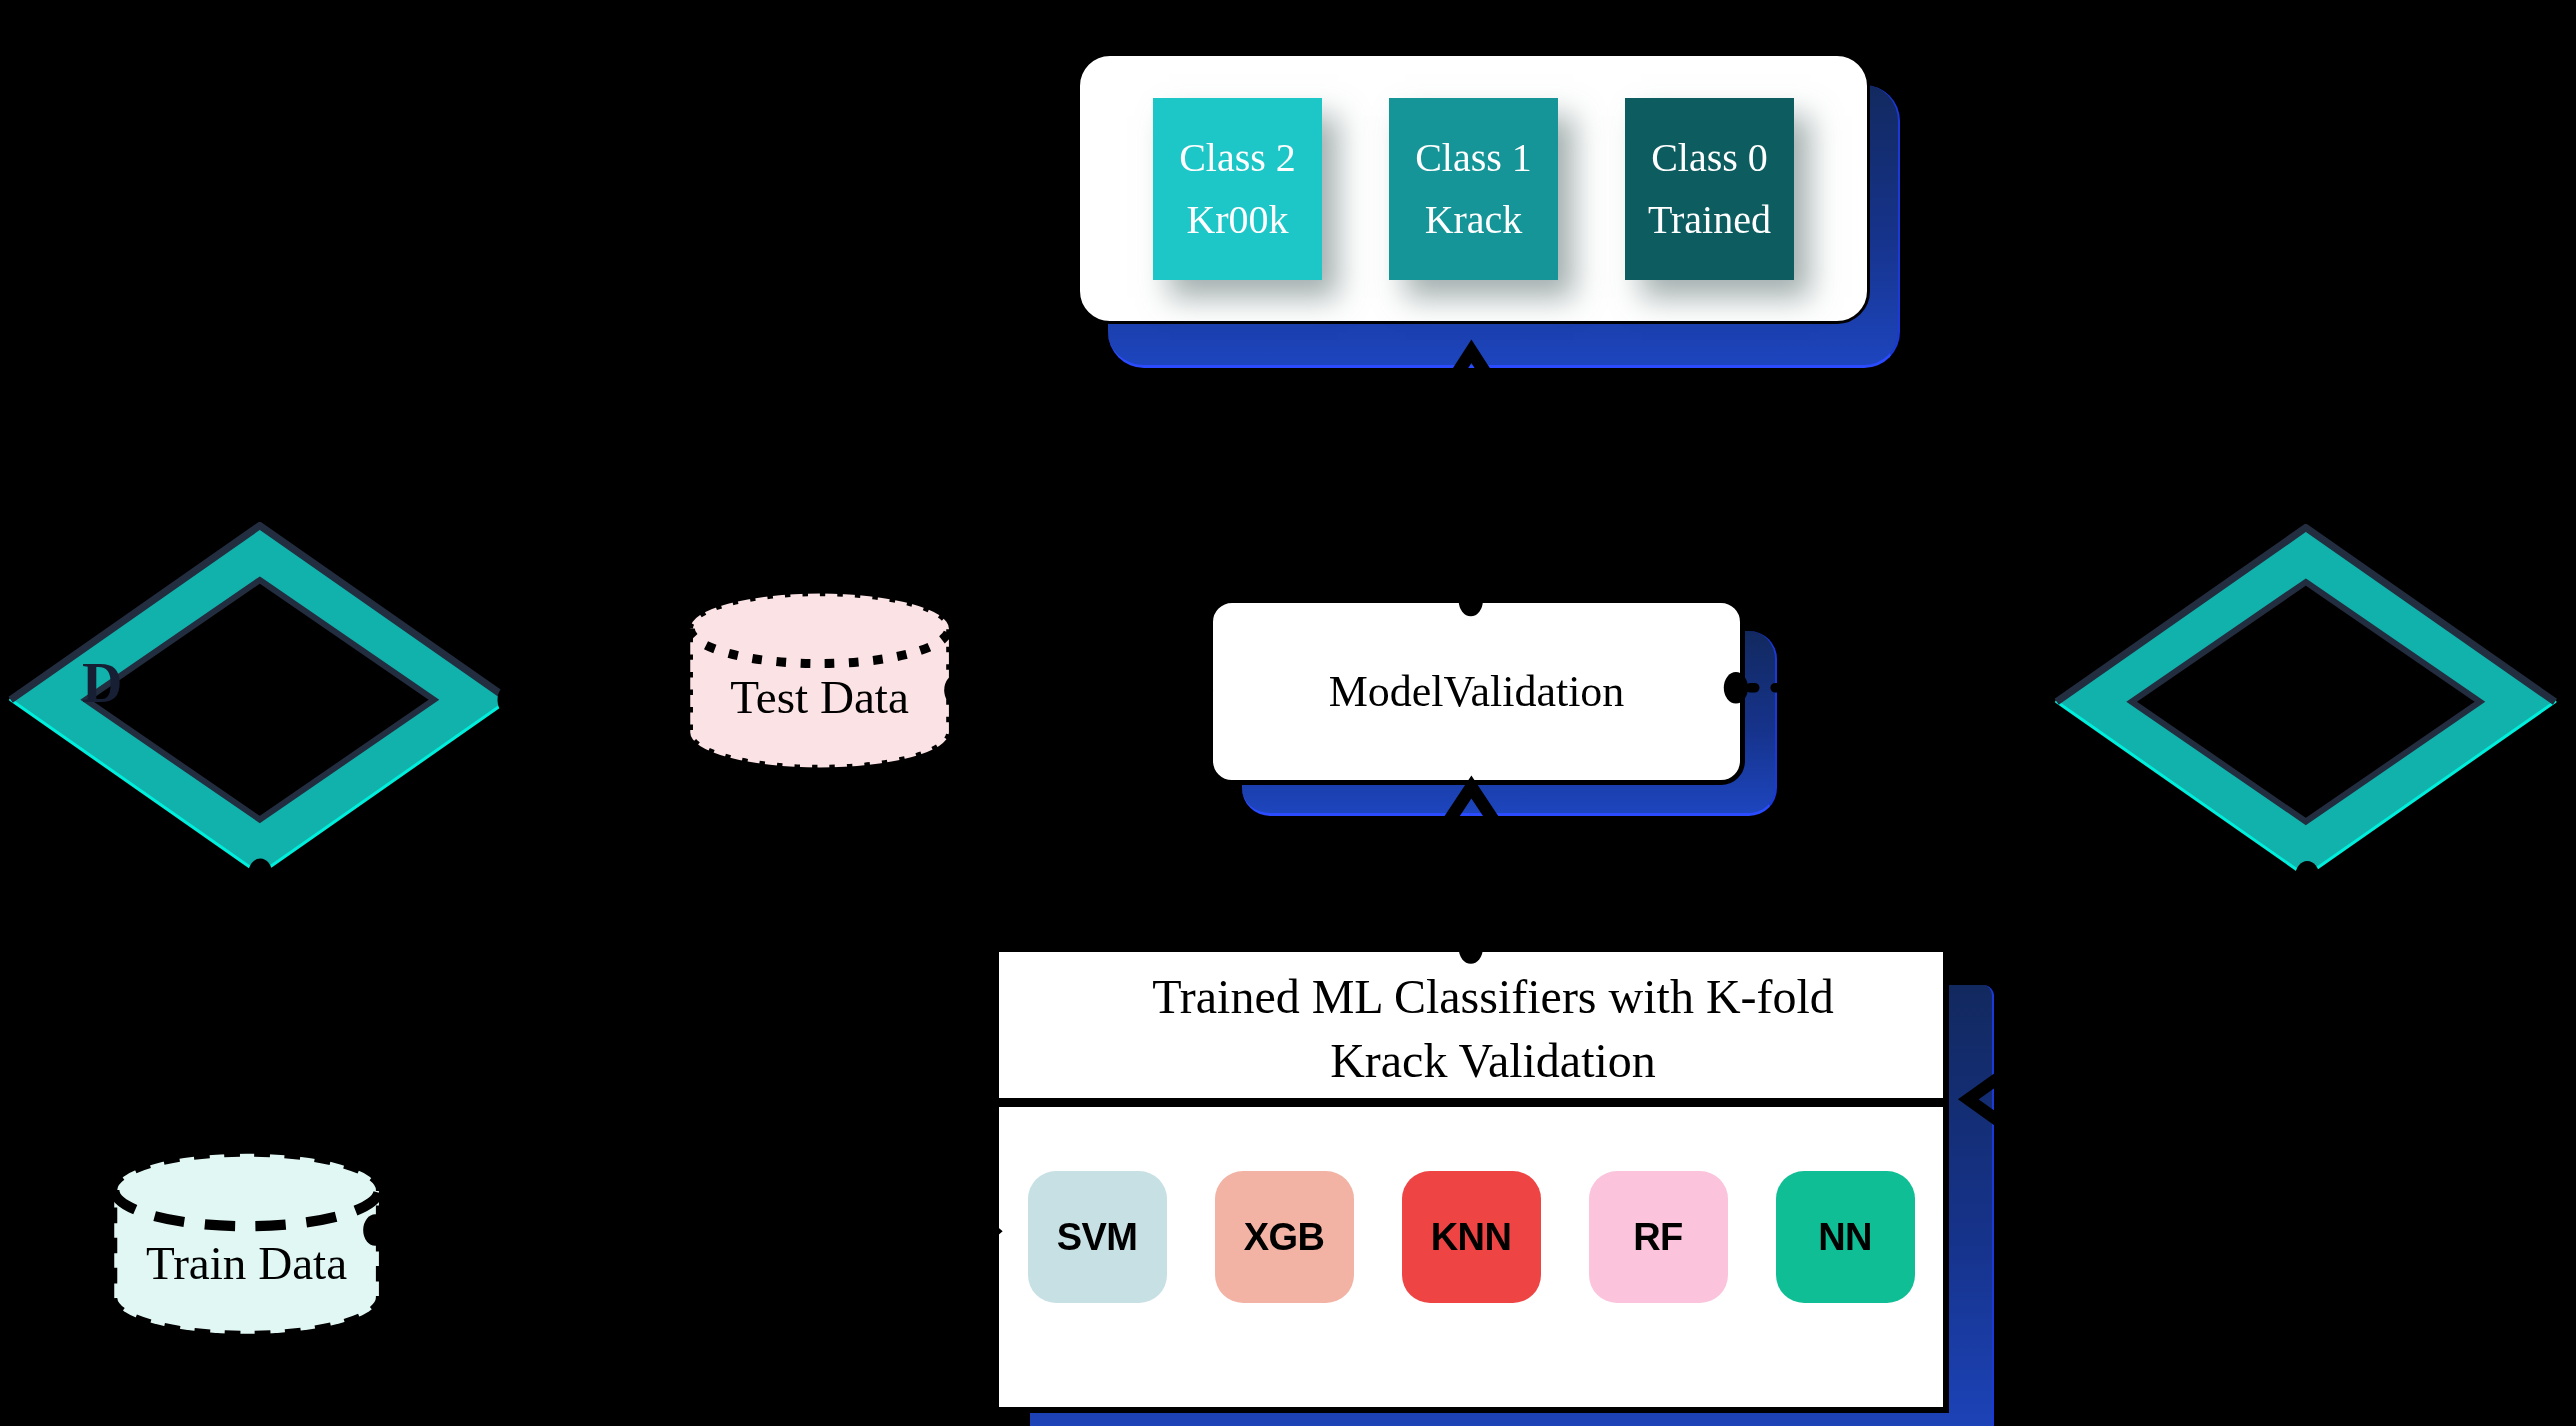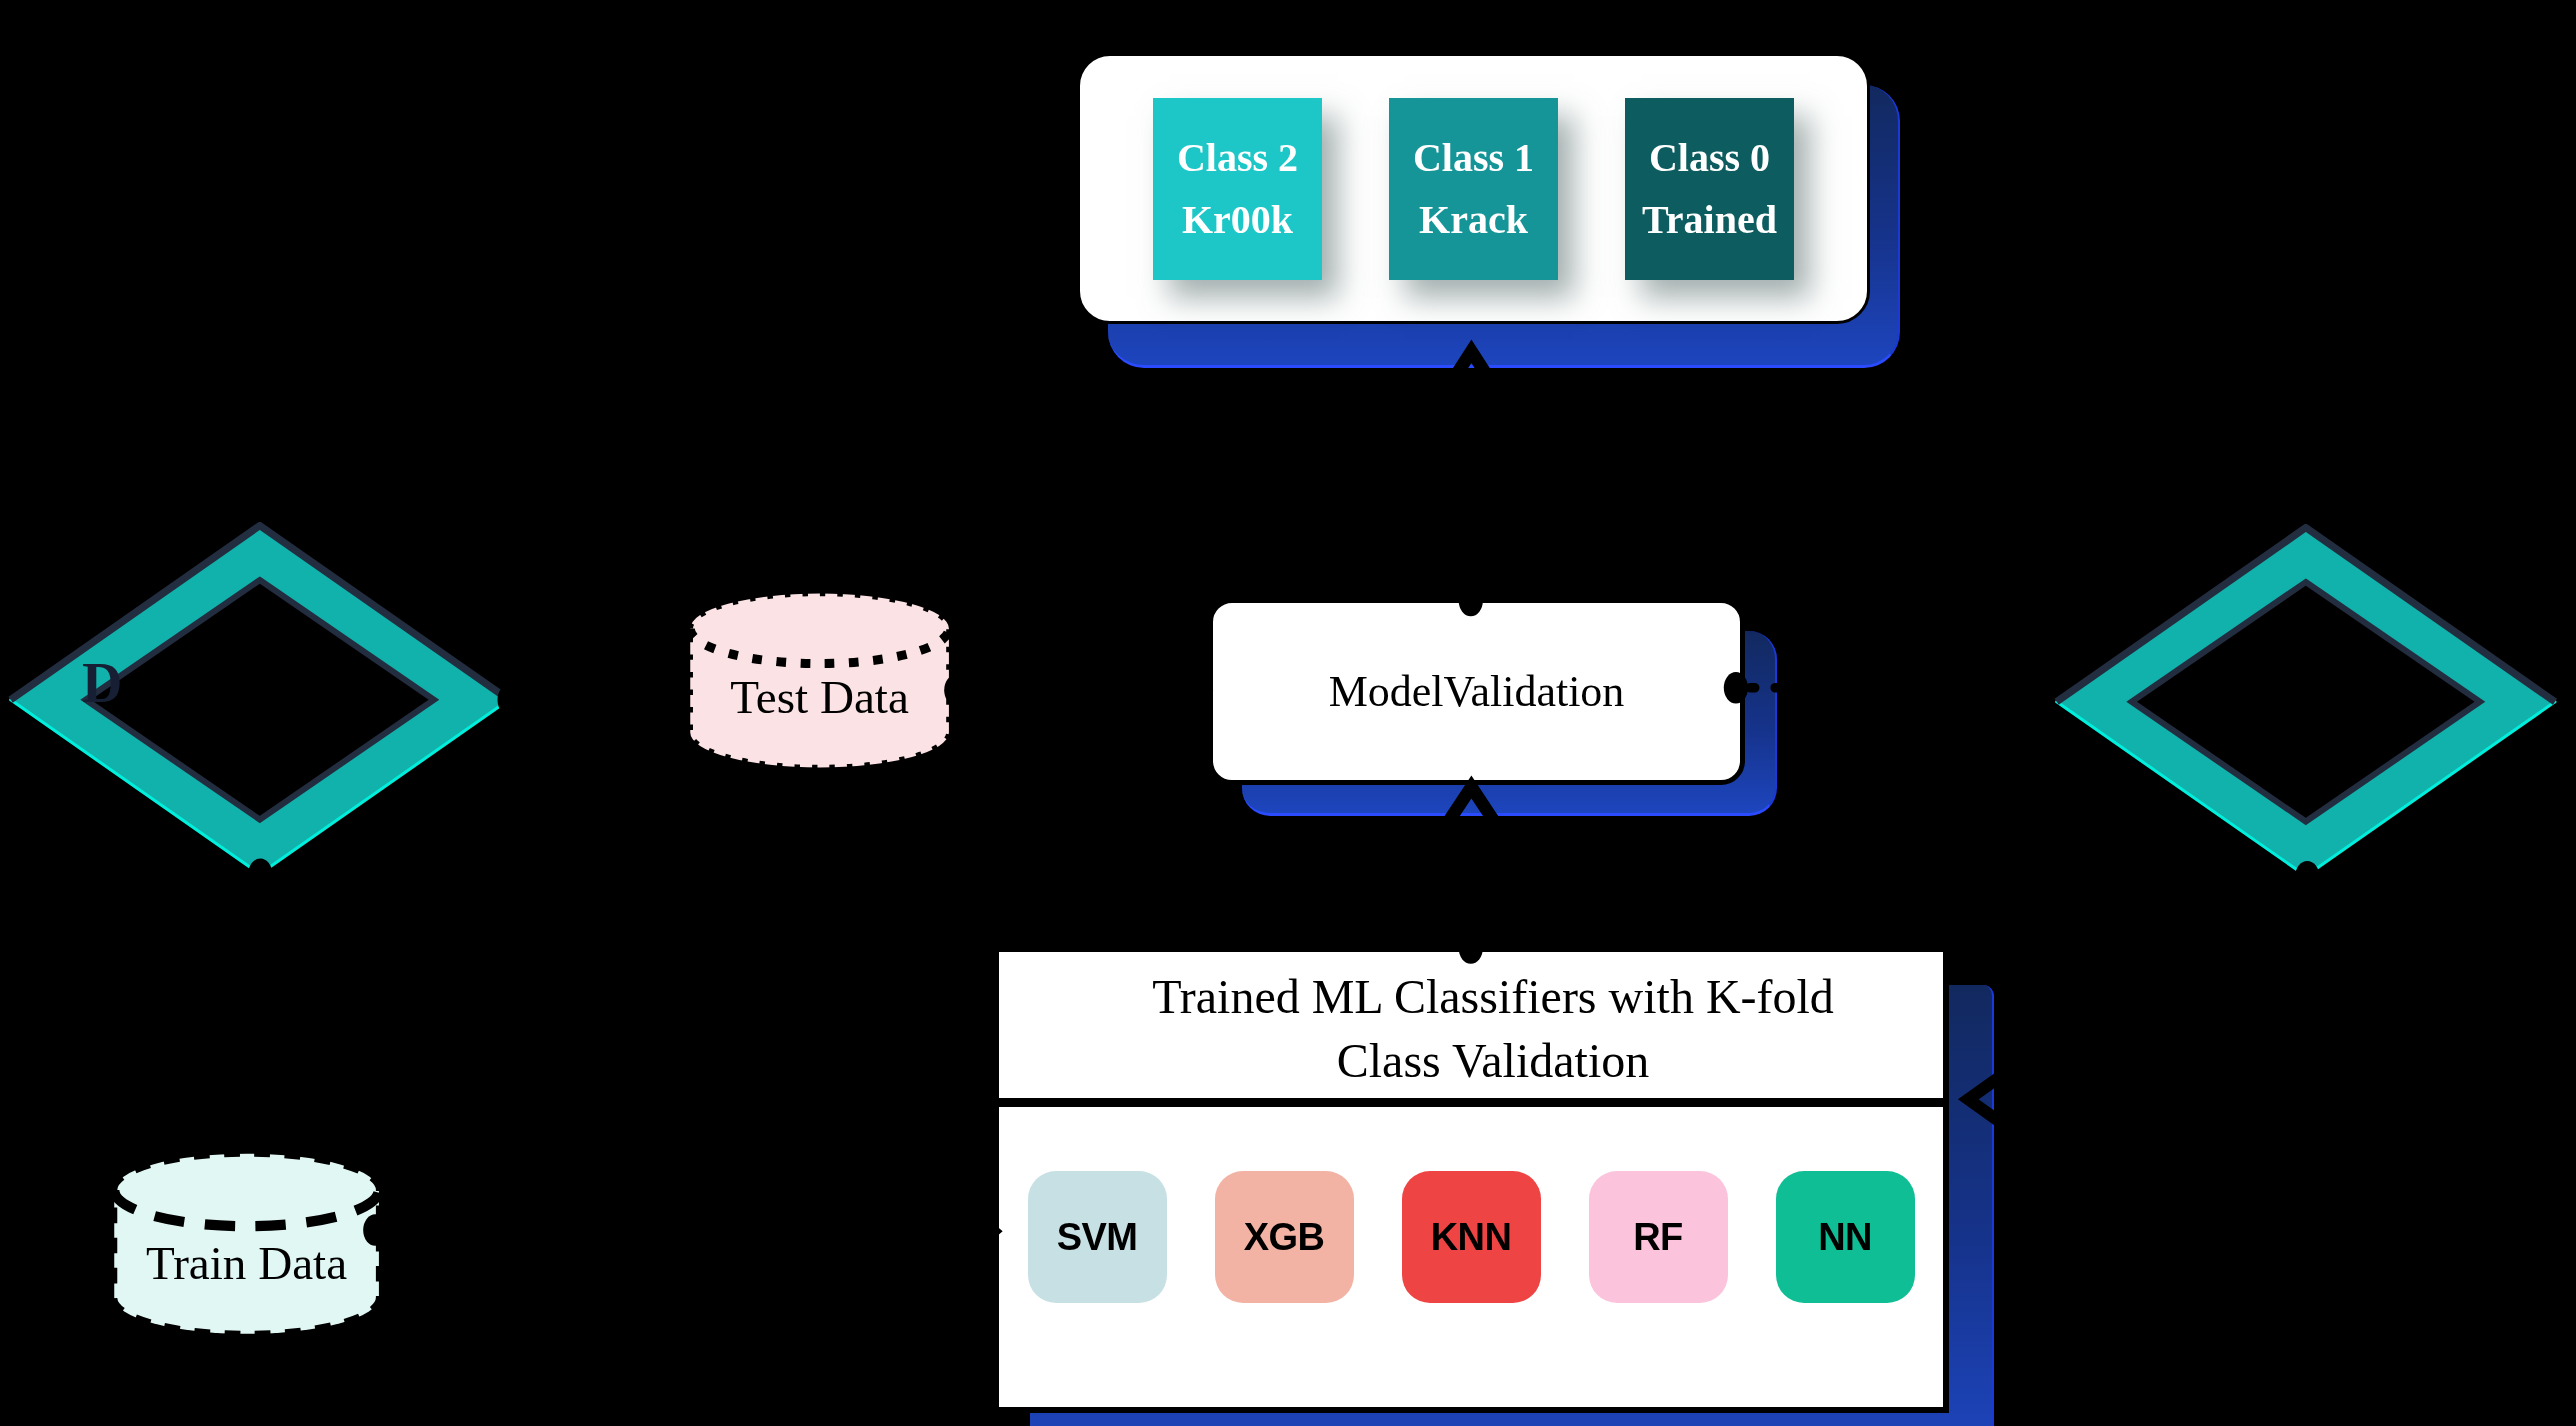--- a/index.html
+++ b/index.html
@@ -9,21 +9,21 @@
   
   .navy-shadow{position:absolute;background:linear-gradient(180deg,#12295f 0%, #16338c 55%, #1d45be 100%);
                border-bottom:3.6px solid #2a4bff;border-right:2.4px solid #1b38d8;}
 
   
   .classes-shadow{left:1108px;top:85px;width:790px;height:280px;border-radius:36px;}
   .classes-box{position:absolute;left:1077px;top:53px;width:787px;height:265px;background:#ffffff;
                border:3.6px solid #000;border-radius:33px;display:flex;justify-content:center;
                align-items:center;gap:67px;}
   .class-chip{width:169px;height:182px;display:flex;flex-direction:column;justify-content:center;
-              align-items:center;color:#fff;font-weight:bold;font-size:40px;line-height:1.55;
+              align-items:center;color:#fff;font-weight:normal;font-size:40px;line-height:1.55;
               text-align:center;box-shadow:15.7px 18px 28px rgba(90,110,110,.55);}
 
   
   .model-shadow{left:1242px;top:631px;width:533px;height:182px;border-radius:28px;}
   .model-box{position:absolute;left:1208px;top:598px;width:527px;height:177px;background:#ffffff;
              border:5.4px solid #000;border-radius:24px;display:flex;flex-direction:row;
              justify-content:center;align-items:center;font-size:44px;line-height:1.45;color:#000;}
 
   
   .trained-shadow{left:1030px;top:985px;width:962px;height:471px;border-radius:11px;}
@@ -72,21 +72,21 @@
   <div class="navy-shadow model-shadow"></div>
   <div class="model-box">
     <span>Model</span>
     <span>Validation</span>
   </div>
 
   <div class="navy-shadow trained-shadow"></div>
   <div class="trained-box">
     <div class="trained-title">
       <div>Trained ML Classifiers with K-fold</div>
-      <div>Class Validation</div>
+      <div>Krack Validation</div>
     </div>
     <div class="trained-divider"></div>
     <div class="chip-row">
       <div class="ml-chip" style="background-color: rgb(198, 224, 228);">
         <span>SVM</span>
       </div>
       <div class="ml-chip" style="background-color: rgb(242, 179, 164);">
         <span>XGB</span>
       </div>
       <div class="ml-chip" style="background-color: #ef4444;">

